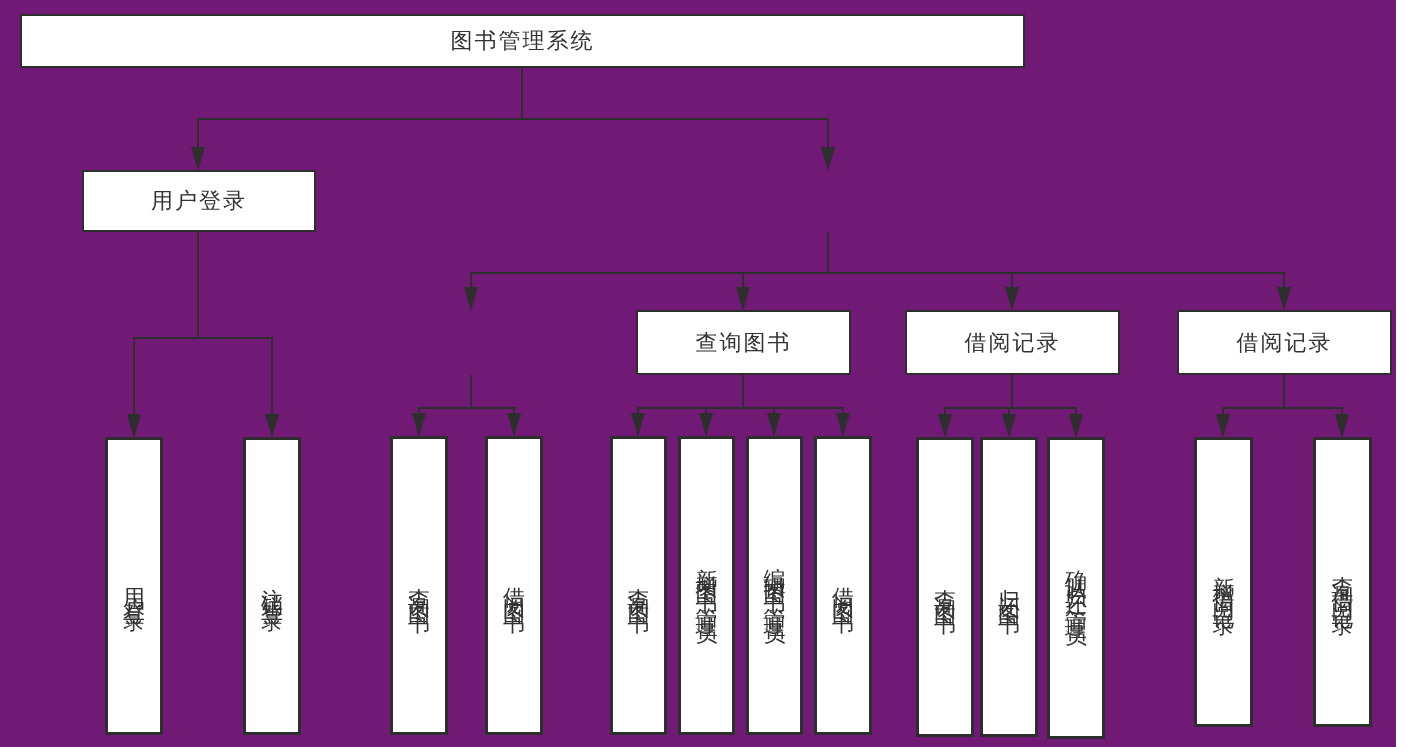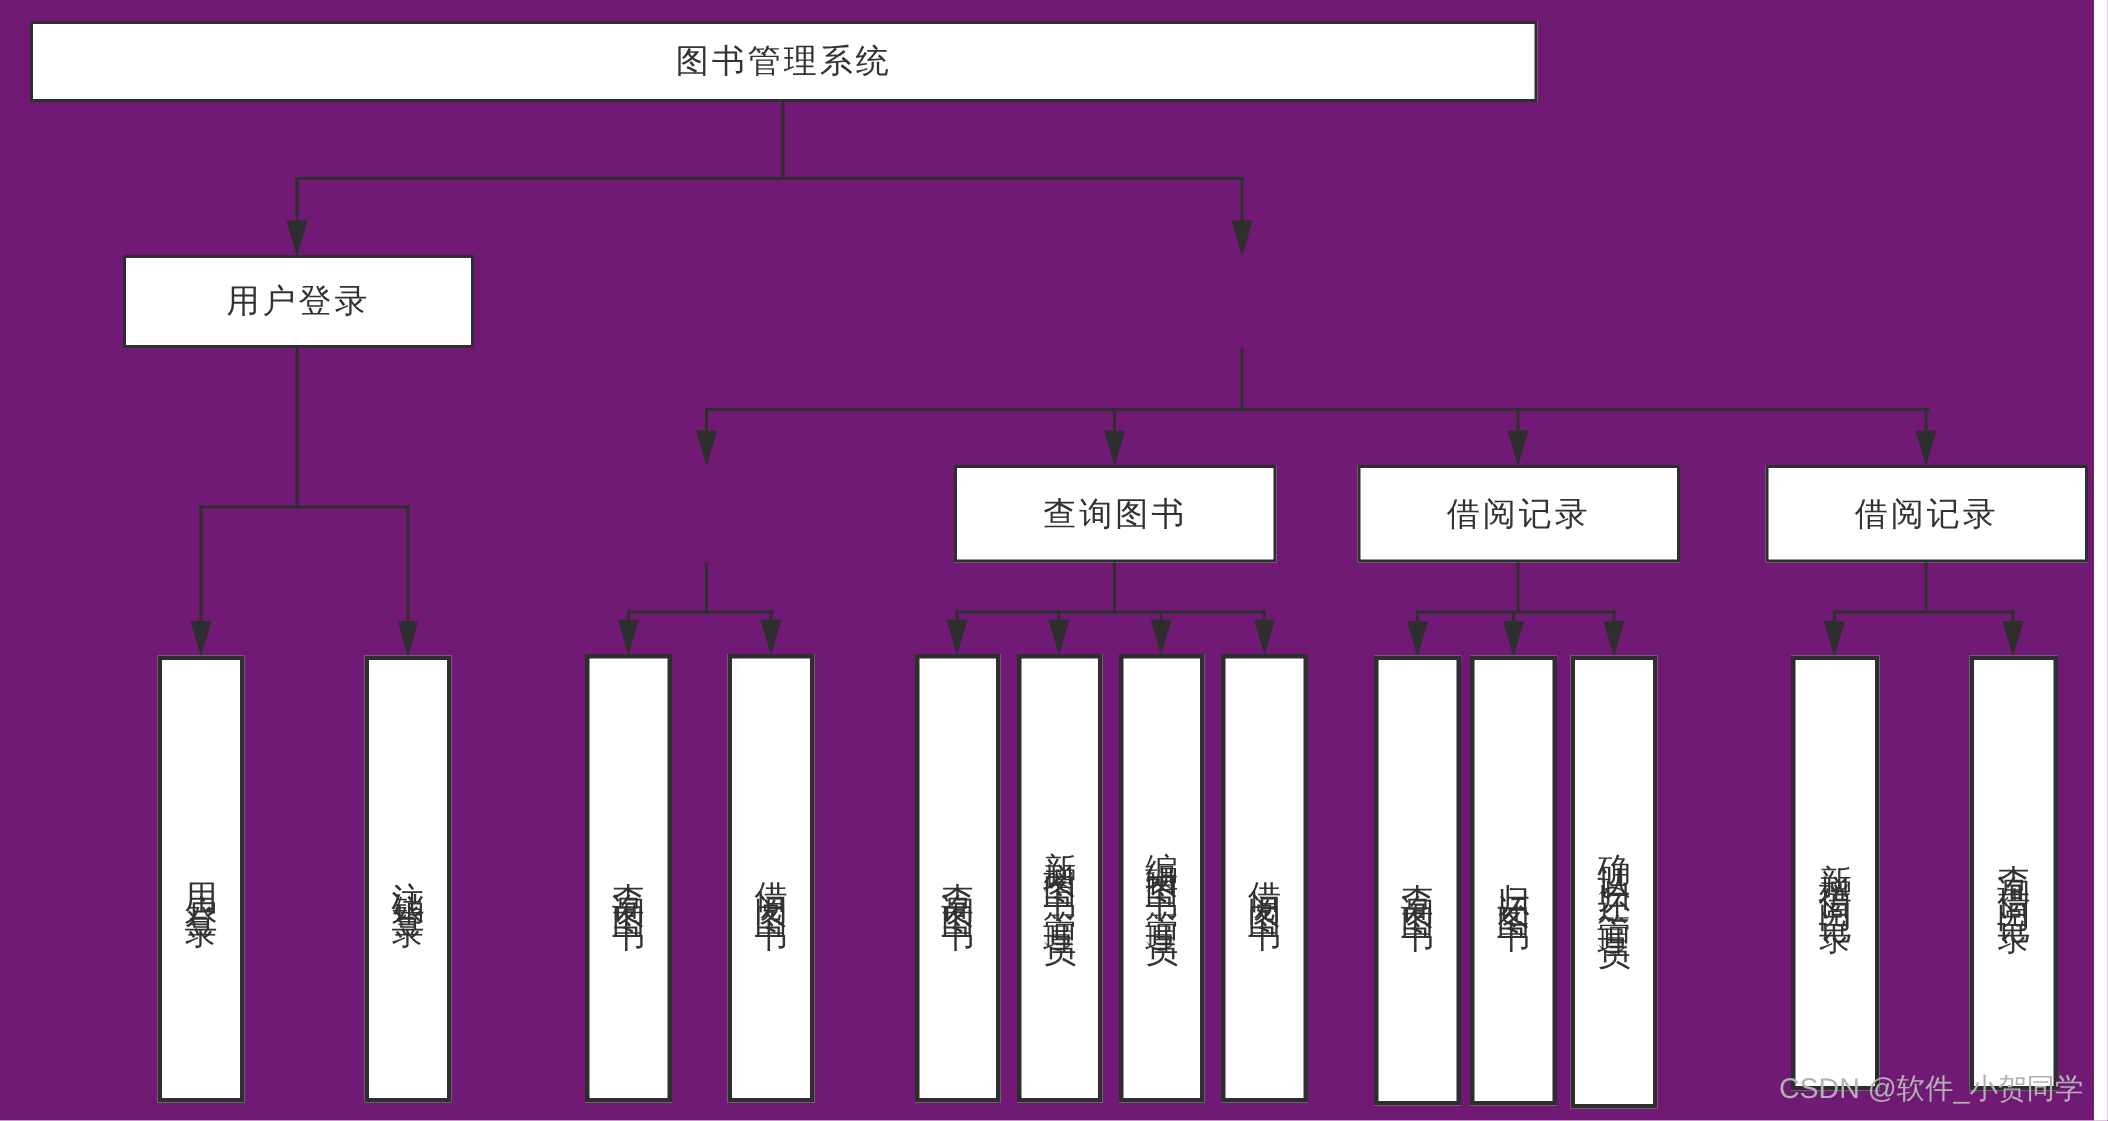--- a/index.html
+++ b/index.html
@@ -151,15 +151,14 @@
     <span class="vtext">确认归还（管理员）</span>
   </div>
 
   <div class="node leaf" style="left:1194px;top:437px;width:59px;height:290px;">
     <span class="vtext">新增借阅记录</span>
   </div>
   <div class="node leaf" style="left:1313px;top:437px;width:59px;height:290px;">
     <span class="vtext">查询借阅记录</span>
   </div>
 
-  <div class="watermark">CSDN @软件_小贺同学</div>
 
 </div>
 
 </body></html>

